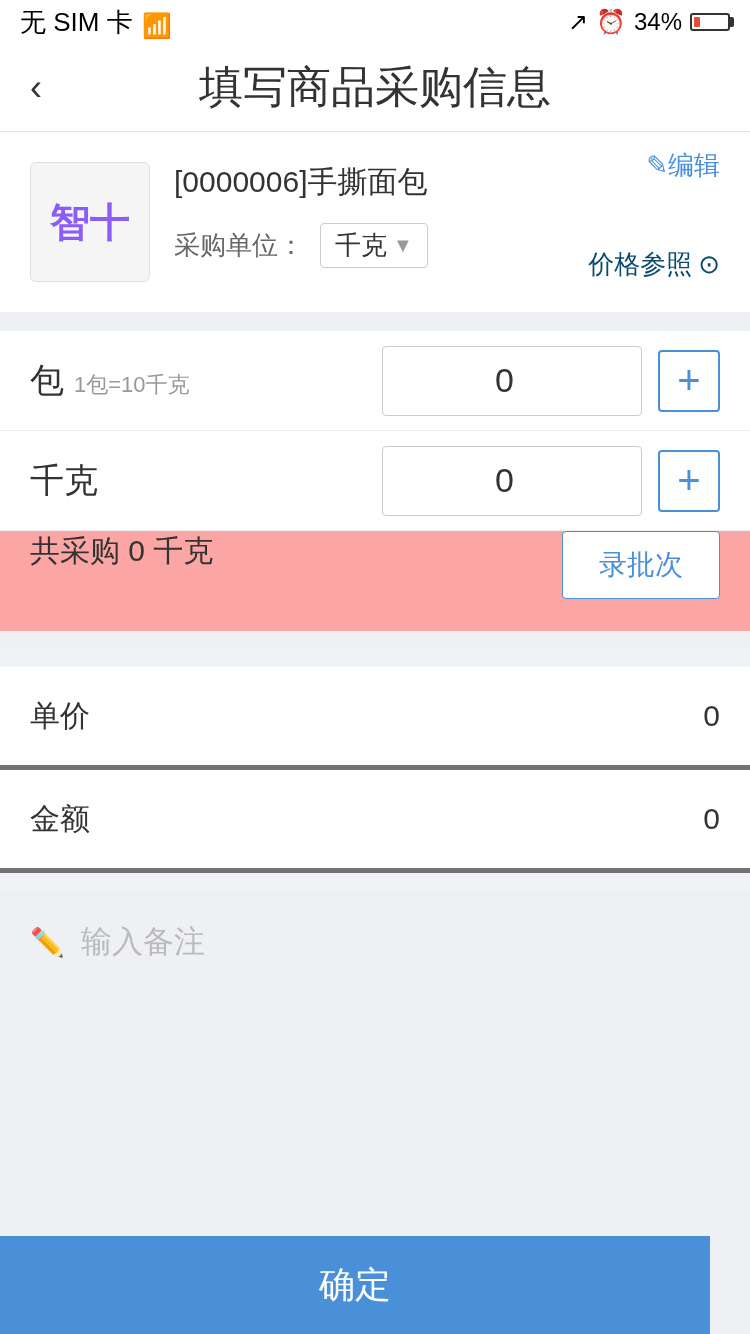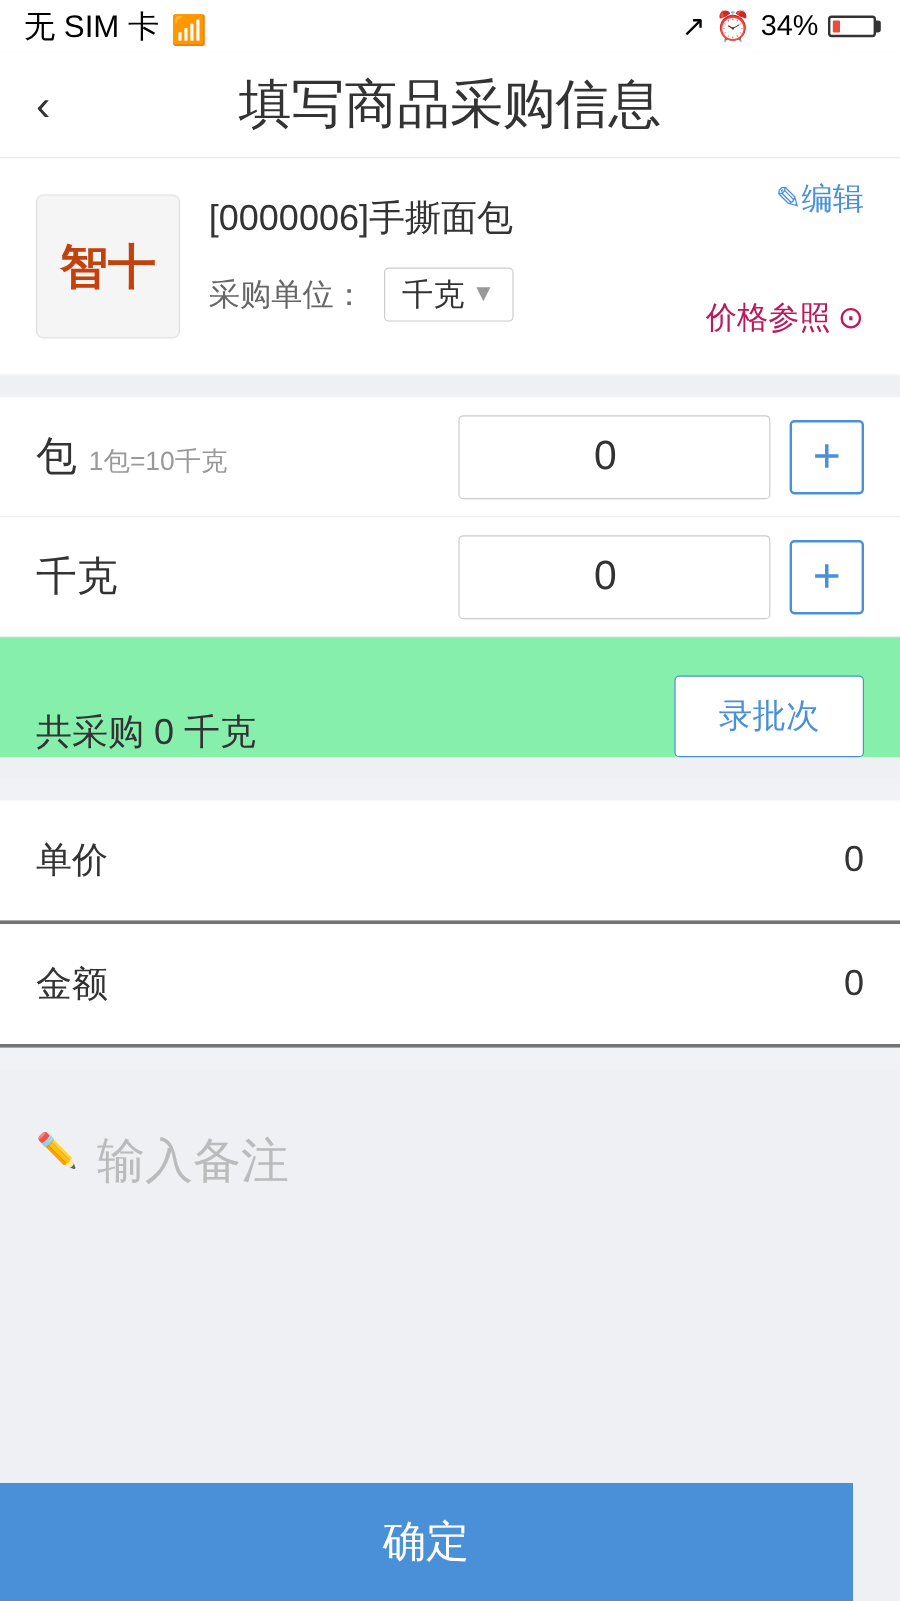--- a/index.html
+++ b/index.html
@@ -101,21 +101,21 @@
       background: #f5f5f5;
       border: 1px solid #e0e0e0;
       border-radius: 6px;
       display: flex;
       align-items: center;
       justify-content: center;
       flex-shrink: 0;
     }
     .product-logo {
       font-size: 40px;
-      color: #c2410c;
+      color: #8b5cf6;
       font-weight: bold;
     }
     .product-info { flex: 1; }
     .product-name {
       font-size: 30px;
       color: #333;
       margin-bottom: 20px;
       font-weight: 500;
     }
     .product-unit {
@@ -144,21 +144,21 @@
       color: #4a90d9;
       font-size: 26px;
       display: flex;
       align-items: center;
       gap: 6px;
     }
     .price-ref {
       position: absolute;
       bottom: 30px;
       right: 30px;
-      color: #be185d;
+      color: #0c4a6e;
       font-size: 26px;
       display: flex;
       align-items: center;
       gap: 6px;
     }
 
     
     .section-divider {
       width: 750px;
       height: 18px;
@@ -213,25 +213,25 @@
       display: flex;
       align-items: center;
       justify-content: center;
       cursor: pointer;
       background: #fff;
     }
 
     
     .total-row {
       display: flex;
-      align-items: flex-end;
+      align-items: flex-start;
       justify-content: space-between;
       padding: 0 30px;
       height: 100px;
-      background: #86efac;
+      background: #fca5a5;
     }
     .total-text {
       font-size: 30px;
       color: #333;
     }
     .record-btn {
       border: 1.5px solid #4a90d9;
       color: #4a90d9;
       font-size: 28px;
       padding: 14px 36px;
@@ -241,21 +241,21 @@
     }
 
     
     .info-section { background: #fff; margin-top: 18px; }
     .info-row {
       display: flex;
       align-items: center;
       justify-content: space-between;
       padding: 0 30px;
       height: 103px;
-      border-bottom: 3px solid #737373;
+      border-bottom: 5px solid #737373;
     }
     .info-label {
       font-size: 30px;
       color: #333;
     }
     .info-value {
       font-size: 30px;
       color: #333;
     }
 
@@ -267,23 +267,22 @@
       align-items: center;
       gap: 16px;
       margin-top: 18px;
       min-height: 80px;
     }
     .note-icon {
       font-size: 28px;
       color: #aaa;
     }
     .note-text {
-      font-size: 40px;
+      font-size: 31px;
       color: #bbb;
-      margin-top: 19px;
     }
 
     
     .content-spacer {
       background: #eef0f4;
       flex: 1;
       min-height: 200px;
     }
 
     

